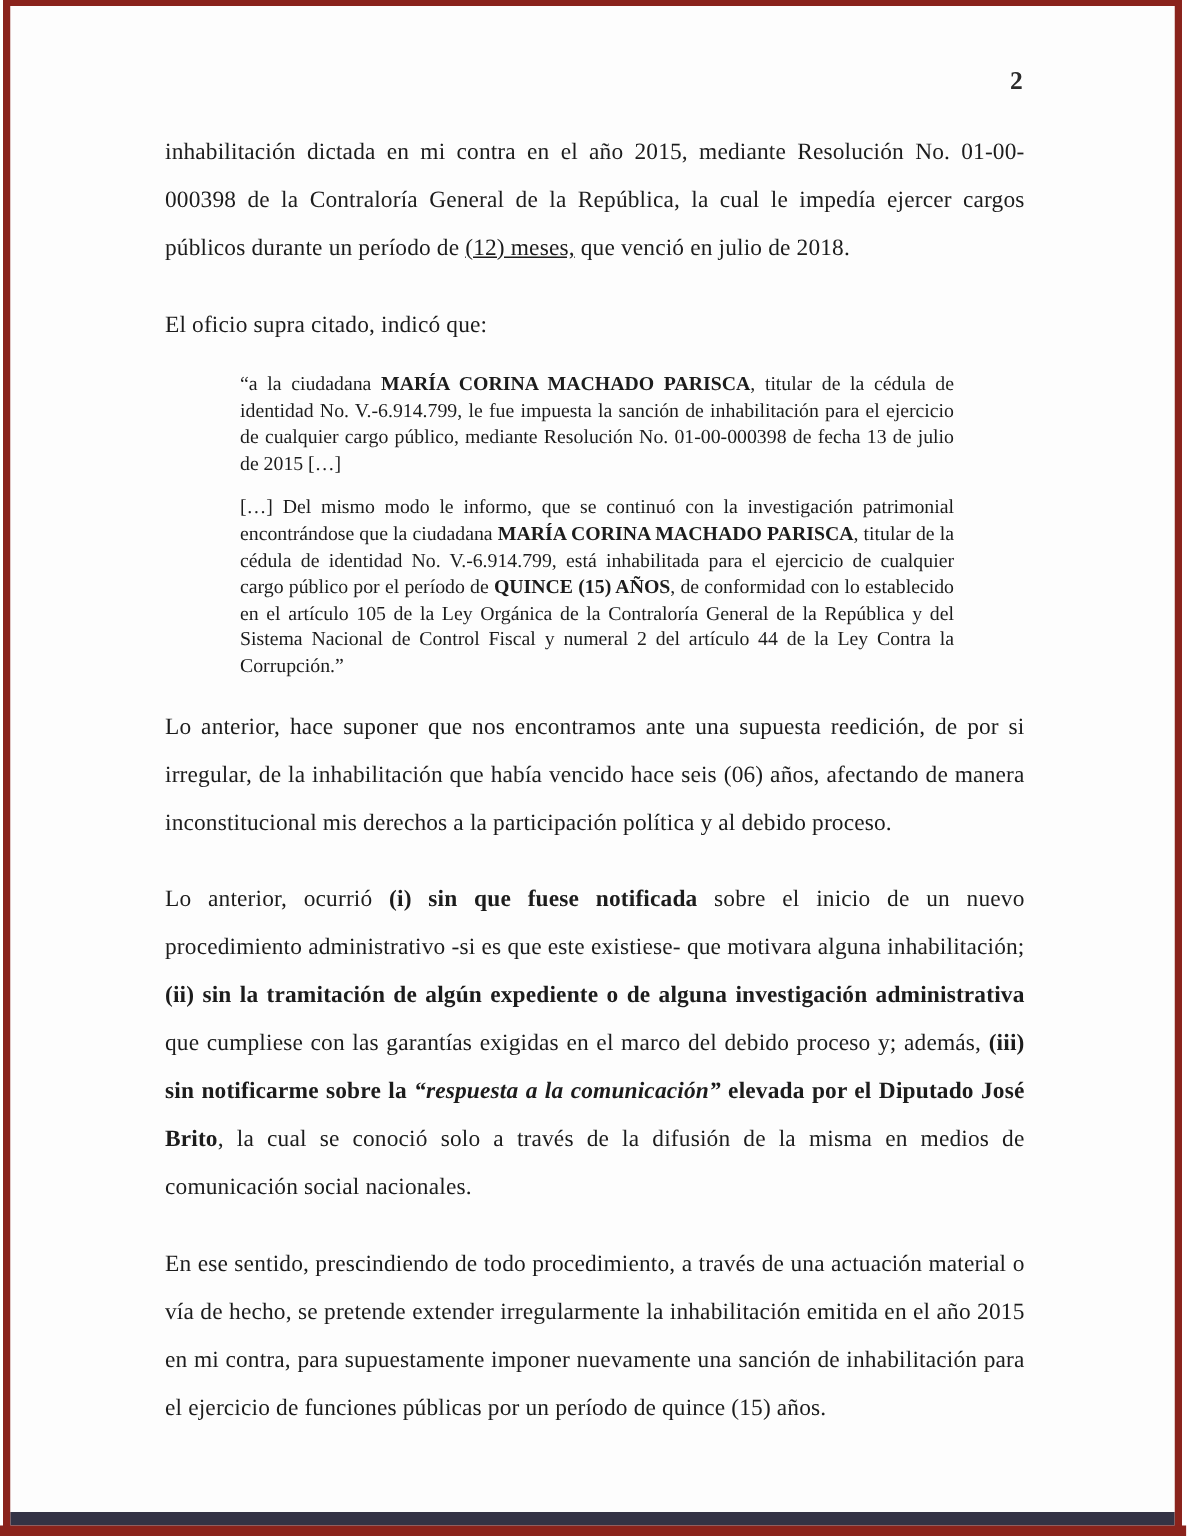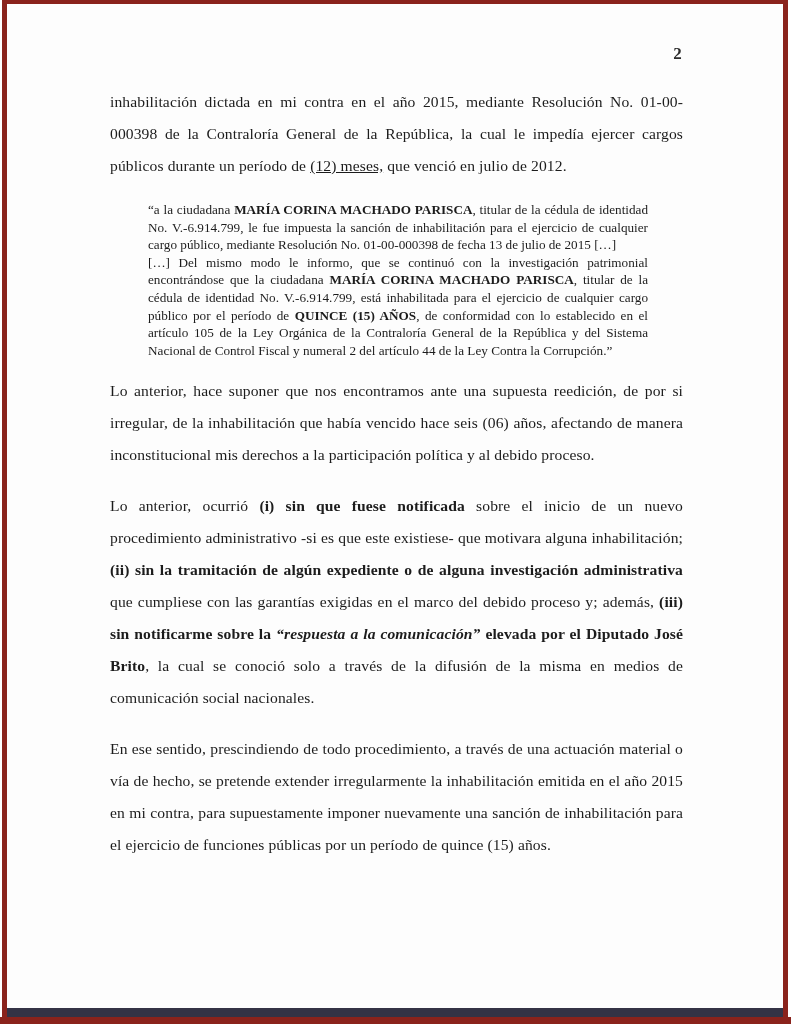--- a/index.html
+++ b/index.html
@@ -83,21 +83,21 @@
   }
   p.body.tight { margin-bottom: 14px; }
 
   
   .quote {
     margin: 8px 0 16px 0;
     padding: 0 0 0 38px;
     width: 500px;
   }
   .quote p {
-    margin: 0;
+    margin: 12px;
     font-size: 13.2px;
     line-height: 17.6px;
     text-align: justify;
     color: #1c1c1c;
     -moz-text-align-last: left;
     text-align-last: left;
   }
 
   b, strong { font-weight: 700; }
   i, em { }
@@ -113,22 +113,23 @@
   <div class="frame-right"></div>
   <div class="frame-shadow"></div>
   <div class="frame-bottom"></div>
 
   <div class="page">
 
     <div class="page-number">2</div>
 
     <div class="column">
 
-      <p class="body"><span>inhabilitación dictada en mi contra en el año 2015, mediante Resolución No. 01-00-000398 de la Contraloría General de la República, la cual le impedía ejercer cargos públicos durante un período de </span><u>(12) meses,</u><span> que venció en julio de 2012.</span></p>
+      <p class="body"><span>inhabilitación dictada en mi contra en el año 2015, mediante Resolución No. 01-00-000398 de la Contraloría General de la República, la cual le impedía ejercer cargos públicos durante un período de </span><u>(12) meses,</u><span> que venció en julio de 2018.</span></p>
 
+      <p class="body tight">El oficio supra citado, indicó que:</p>
 
       <div class="quote">
         <p><span>“a la ciudadana </span><b>MARÍA CORINA MACHADO PARISCA</b><span>, titular de la cédula de identidad No. V.-6.914.799, le fue impuesta la sanción de inhabilitación para el ejercicio de cualquier cargo público, mediante Resolución No. 01-00-000398 de fecha 13 de julio de 2015 […]</span></p>
         <p><span>[…] Del mismo modo le informo, que se continuó con la investigación patrimonial encontrándose que la ciudadana </span><b>MARÍA CORINA MACHADO PARISCA</b><span>, titular de la cédula de identidad No. V.-6.914.799, está inhabilitada para el ejercicio de cualquier cargo público por el período de </span><b>QUINCE (15) AÑOS</b><span>, de conformidad con lo establecido en el artículo 105 de la Ley Orgánica de la Contraloría General de la República y del Sistema Nacional de Control Fiscal y numeral 2 del artículo 44 de la Ley Contra la Corrupción.”</span></p>
       </div>
 
       <p class="body"><span>Lo anterior, hace suponer que nos encontramos ante una supuesta reedición, de por si irregular, de la inhabilitación que había vencido hace seis (06) años, afectando de manera inconstitucional mis derechos a la participación política y al debido proceso.</span></p>
 
       <p class="body"><span>Lo anterior, ocurrió </span><b>(i) sin que fuese notificada</b><span> sobre el inicio de un nuevo procedimiento administrativo -si es que este existiese- que motivara alguna inhabilitación; </span><b>(ii) sin la tramitación de algún expediente o de alguna investigación administrativa</b><span> que cumpliese con las garantías exigidas en el marco del debido proceso y; además, </span><b>(iii) sin notificarme sobre la </b><b><i>“respuesta a la comunicación”</i></b><b> elevada por el Diputado José Brito</b><span>, la cual se conoció solo a través de la difusión de la misma en medios de comunicación social nacionales.</span></p>
 

